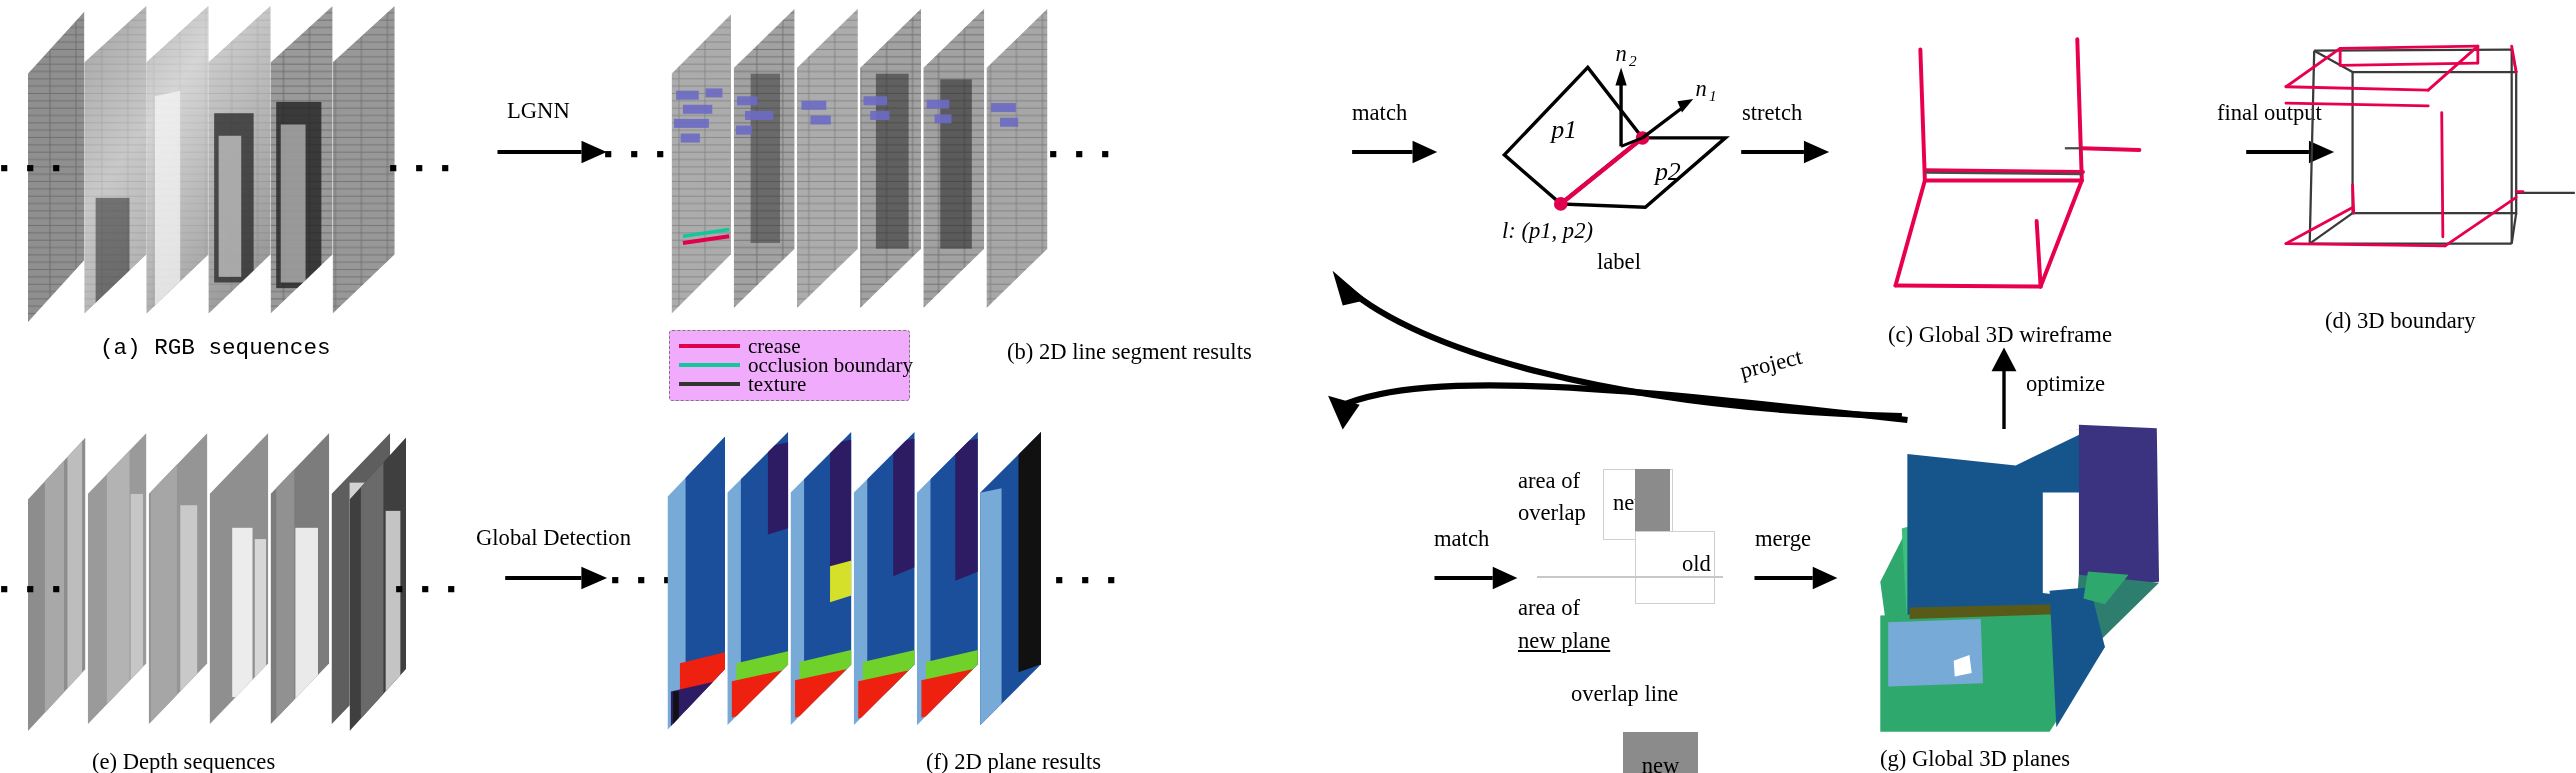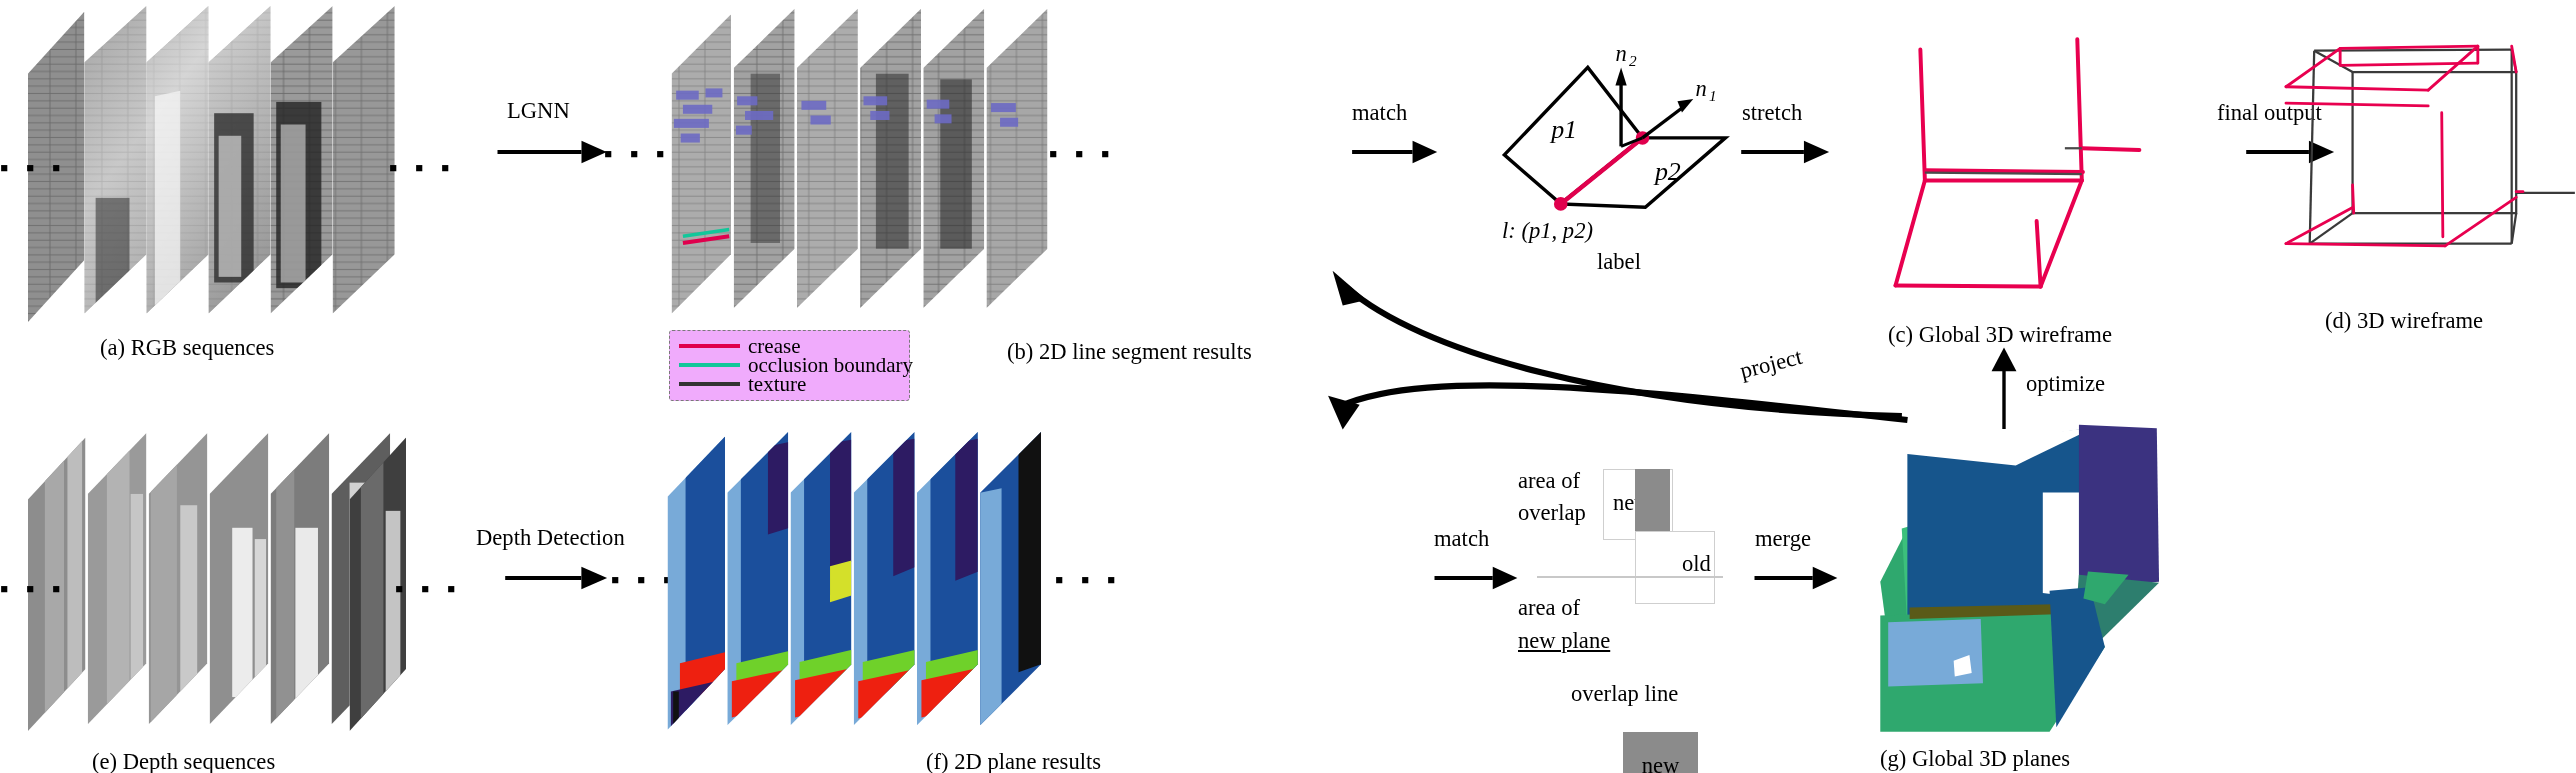--- a/index.html
+++ b/index.html
@@ -85,21 +85,21 @@
         </g>
       <g clip-path="url(#cA5)">
           <rect x="0" y="0" width="700" height="560" fill="url(#brickA)"></rect>
         <rect x="0" y="0" width="700" height="560" fill="#8f8f8f" opacity="0.2"></rect>
         </g>
     </g>
   </svg>
 </div>
 <div class="abs dots" style="left:0px;top:155px;">▪ ▪ ▪</div>
 <div class="abs dots" style="left:389px;top:155px;">▪ ▪ ▪</div>
-<div class="abs cap" style="left:100px;top:337px;">(a) RGB sequences</div>
+<div class="abs cap" style="left:100px;top:337px;font-family:Liberation Mono, monospace;">(a) RGB sequences</div>
 
 <div class="abs" style="left:497px;top:138px;">
   <svg width="113" height="28" viewBox="0 0 200 50">
     <line x1="0" y1="25" x2="150" y2="25" stroke="#000" stroke-width="7"></line>
     <polygon points="150,5 195,25 150,45" fill="#000"></polygon>
   </svg>
 </div>
 <div class="abs lbl" style="left:507px;top:100px;">LGNN</div>
 <div class="abs dots" style="left:604px;top:141px;">▪ ▪ ▪</div>
 
@@ -311,21 +311,21 @@
       <line x1="118" y1="308" x2="120" y2="358"></line>
       <line x1="276" y1="180" x2="278" y2="400"></line>
       <line x1="0" y1="412" x2="282" y2="416"></line>
       <line x1="0" y1="412" x2="118" y2="348"></line>
       <line x1="282" y1="416" x2="408" y2="330"></line>
       <line x1="400" y1="62" x2="408" y2="108"></line>
       <line x1="408" y1="320" x2="420" y2="320"></line>
     </g>
   </svg>
 </div>
-<div class="abs cap" style="left:2325px;top:310px;">(d) 3D wireframe</div>
+<div class="abs cap" style="left:2325px;top:310px;">(d) 3D boundary</div>
 
 <div class="abs" style="left:1315px;top:265px;">
   <svg width="627" height="186" viewBox="0 0 1110 330">
     <path d="M55,40 C180,150 520,255 1040,268" stroke="#000" stroke-width="11" fill="none"></path>
     <polygon points="30,10 90,62 48,72" fill="#000"></polygon>
     <path d="M45,250 C200,182 560,220 1050,275" stroke="#000" stroke-width="11" fill="none"></path>
     <polygon points="22,232 78,248 48,292" fill="#000"></polygon>
   </svg>
 </div>
 <div class="abs lbl" style="left:1738px;top:361px;transform:rotate(-14deg);transform-origin:left top;">project</div>
@@ -405,21 +405,21 @@
 <div class="abs dots" style="left:0px;top:576px;">▪ ▪ ▪</div>
 <div class="abs dots" style="left:395px;top:576px;">▪ ▪ ▪</div>
 <div class="abs cap" style="left:92px;top:751px;">(e) Depth sequences</div>
 
 <div class="abs" style="left:505px;top:564px;">
   <svg width="104" height="28" viewBox="0 0 185 50">
     <line x1="0" y1="25" x2="136" y2="25" stroke="#000" stroke-width="7"></line>
     <polygon points="136,5 182,25 136,45" fill="#000"></polygon>
   </svg>
 </div>
-<div class="abs lbl" style="left:476px;top:527px;">Depth Detection</div>
+<div class="abs lbl" style="left:476px;top:527px;">Global Detection</div>
 <div class="abs dots" style="left:611px;top:567px;">▪ ▪ ▪</div>
 
 <div class="abs" style="left:663px;top:426px;width:395px;height:308px;">
   <svg width="395" height="308" viewBox="0 0 700 545">
     <defs>
       <clipPath id="cF0">
           <polygon points="8,125 110,18 110,430 8,538"></polygon>
         </clipPath>
       <clipPath id="cF1">
           <polygon points="114,118 222,10 222,422 114,530"></polygon>

